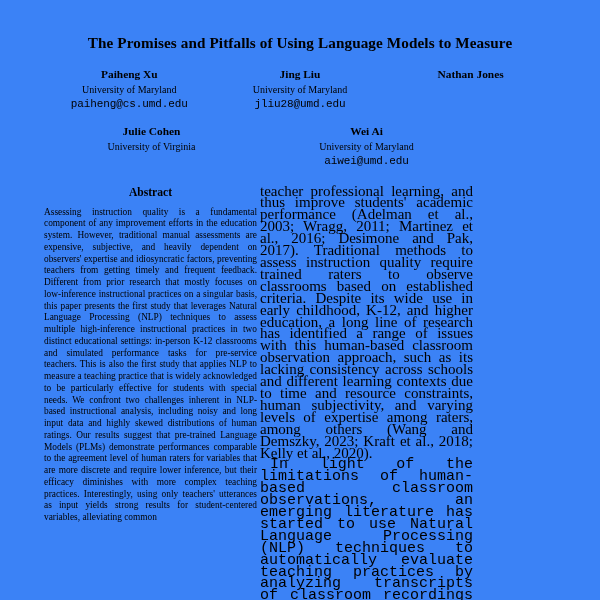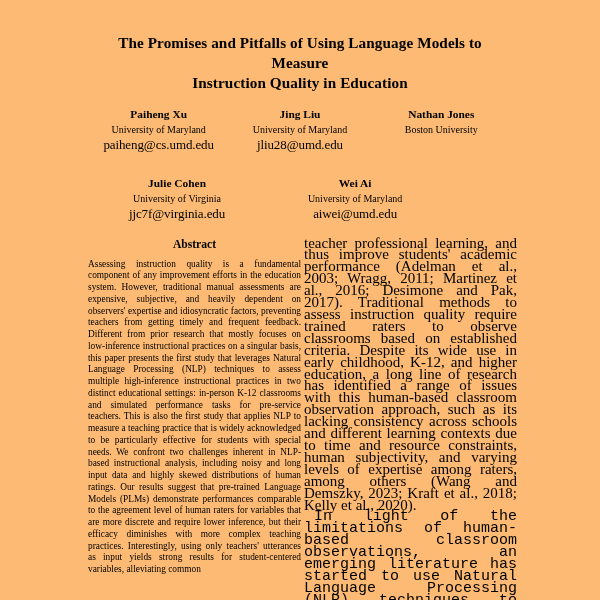--- a/index.html
+++ b/index.html
@@ -11,23 +11,23 @@
     width: 600px;
     height: 600px;
     overflow: hidden;
     font-family: "Liberation Serif", "DejaVu Serif", serif;
     color: #000000;
     position: relative;
   }
   .page {
     width: 600px;
     height: 600px;
-    background: #fdba74;
+    background: #3b82f6;
     box-sizing: border-box;
-    padding: 0 88px;
+    padding: 0 44px;
     position: relative;
     overflow: hidden;
   }
   
   .title {
     text-align: center;
     font-weight: bold;
     font-size: 15.2px;
     line-height: 20px;
     letter-spacing: 0.1px;
@@ -37,21 +37,21 @@
   .title .tline { display: block; }
   
   .authors {
     margin-top: 15px;
   }
   .author-row {
     display: flex;
     width: 100%;
   }
   .author-row.row2 {
-    margin-top: 25px;
+    margin-top: 13px;
   }
   .author {
     flex: 0 0 33.33%;
     text-align: center;
     line-height: 13.6px;
   }
   .author-row.row2 .author {
     flex: 0 0 42%;
   }
   .author .name {
@@ -60,22 +60,22 @@
     font-size: 11.4px;
     margin-bottom: 1.5px;
   }
   .author .affil {
     display: block;
     font-size: 10px;
     margin-bottom: 1.5px;
   }
   .author .email {
     display: block;
-    font-family: Liberation Serif, serif;
-    font-size: 13px;
+    font-family: Liberation Mono, monospace;
+    font-size: 11px;
     letter-spacing: -0.1px;
   }
   
   .columns {
     display: flex;
     margin-top: 17px;
     column-gap: 3px;
   }
   .col {
     width: 213px;
@@ -108,45 +108,42 @@
     line-height: 11.9px;
   }
 </style>
 </head>
 <body>
 
 <div class="page">
 
   <h1 class="title">
     <span class="tline">The Promises and Pitfalls of Using Language Models to Measure</span>
-    <span class="tline">Instruction Quality in Education</span>
   </h1>
 
   <div class="authors">
     <div class="author-row row1">
       <div class="author">
         <span class="name">Paiheng Xu</span>
         <span class="affil">University of Maryland</span>
         <span class="email">paiheng@cs.umd.edu</span>
       </div>
       <div class="author">
         <span class="name">Jing Liu</span>
         <span class="affil">University of Maryland</span>
         <span class="email">jliu28@umd.edu</span>
       </div>
       <div class="author">
         <span class="name">Nathan Jones</span>
-        <span class="affil">Boston University</span>
       </div>
     </div>
     <div class="author-row row2">
       <div class="author">
         <span class="name">Julie Cohen</span>
         <span class="affil">University of Virginia</span>
-        <span class="email">jjc7f@virginia.edu</span>
       </div>
       <div class="author">
         <span class="name">Wei Ai</span>
         <span class="affil">University of Maryland</span>
         <span class="email">aiwei@umd.edu</span>
       </div>
     </div>
   </div>
 
   <div class="columns">

